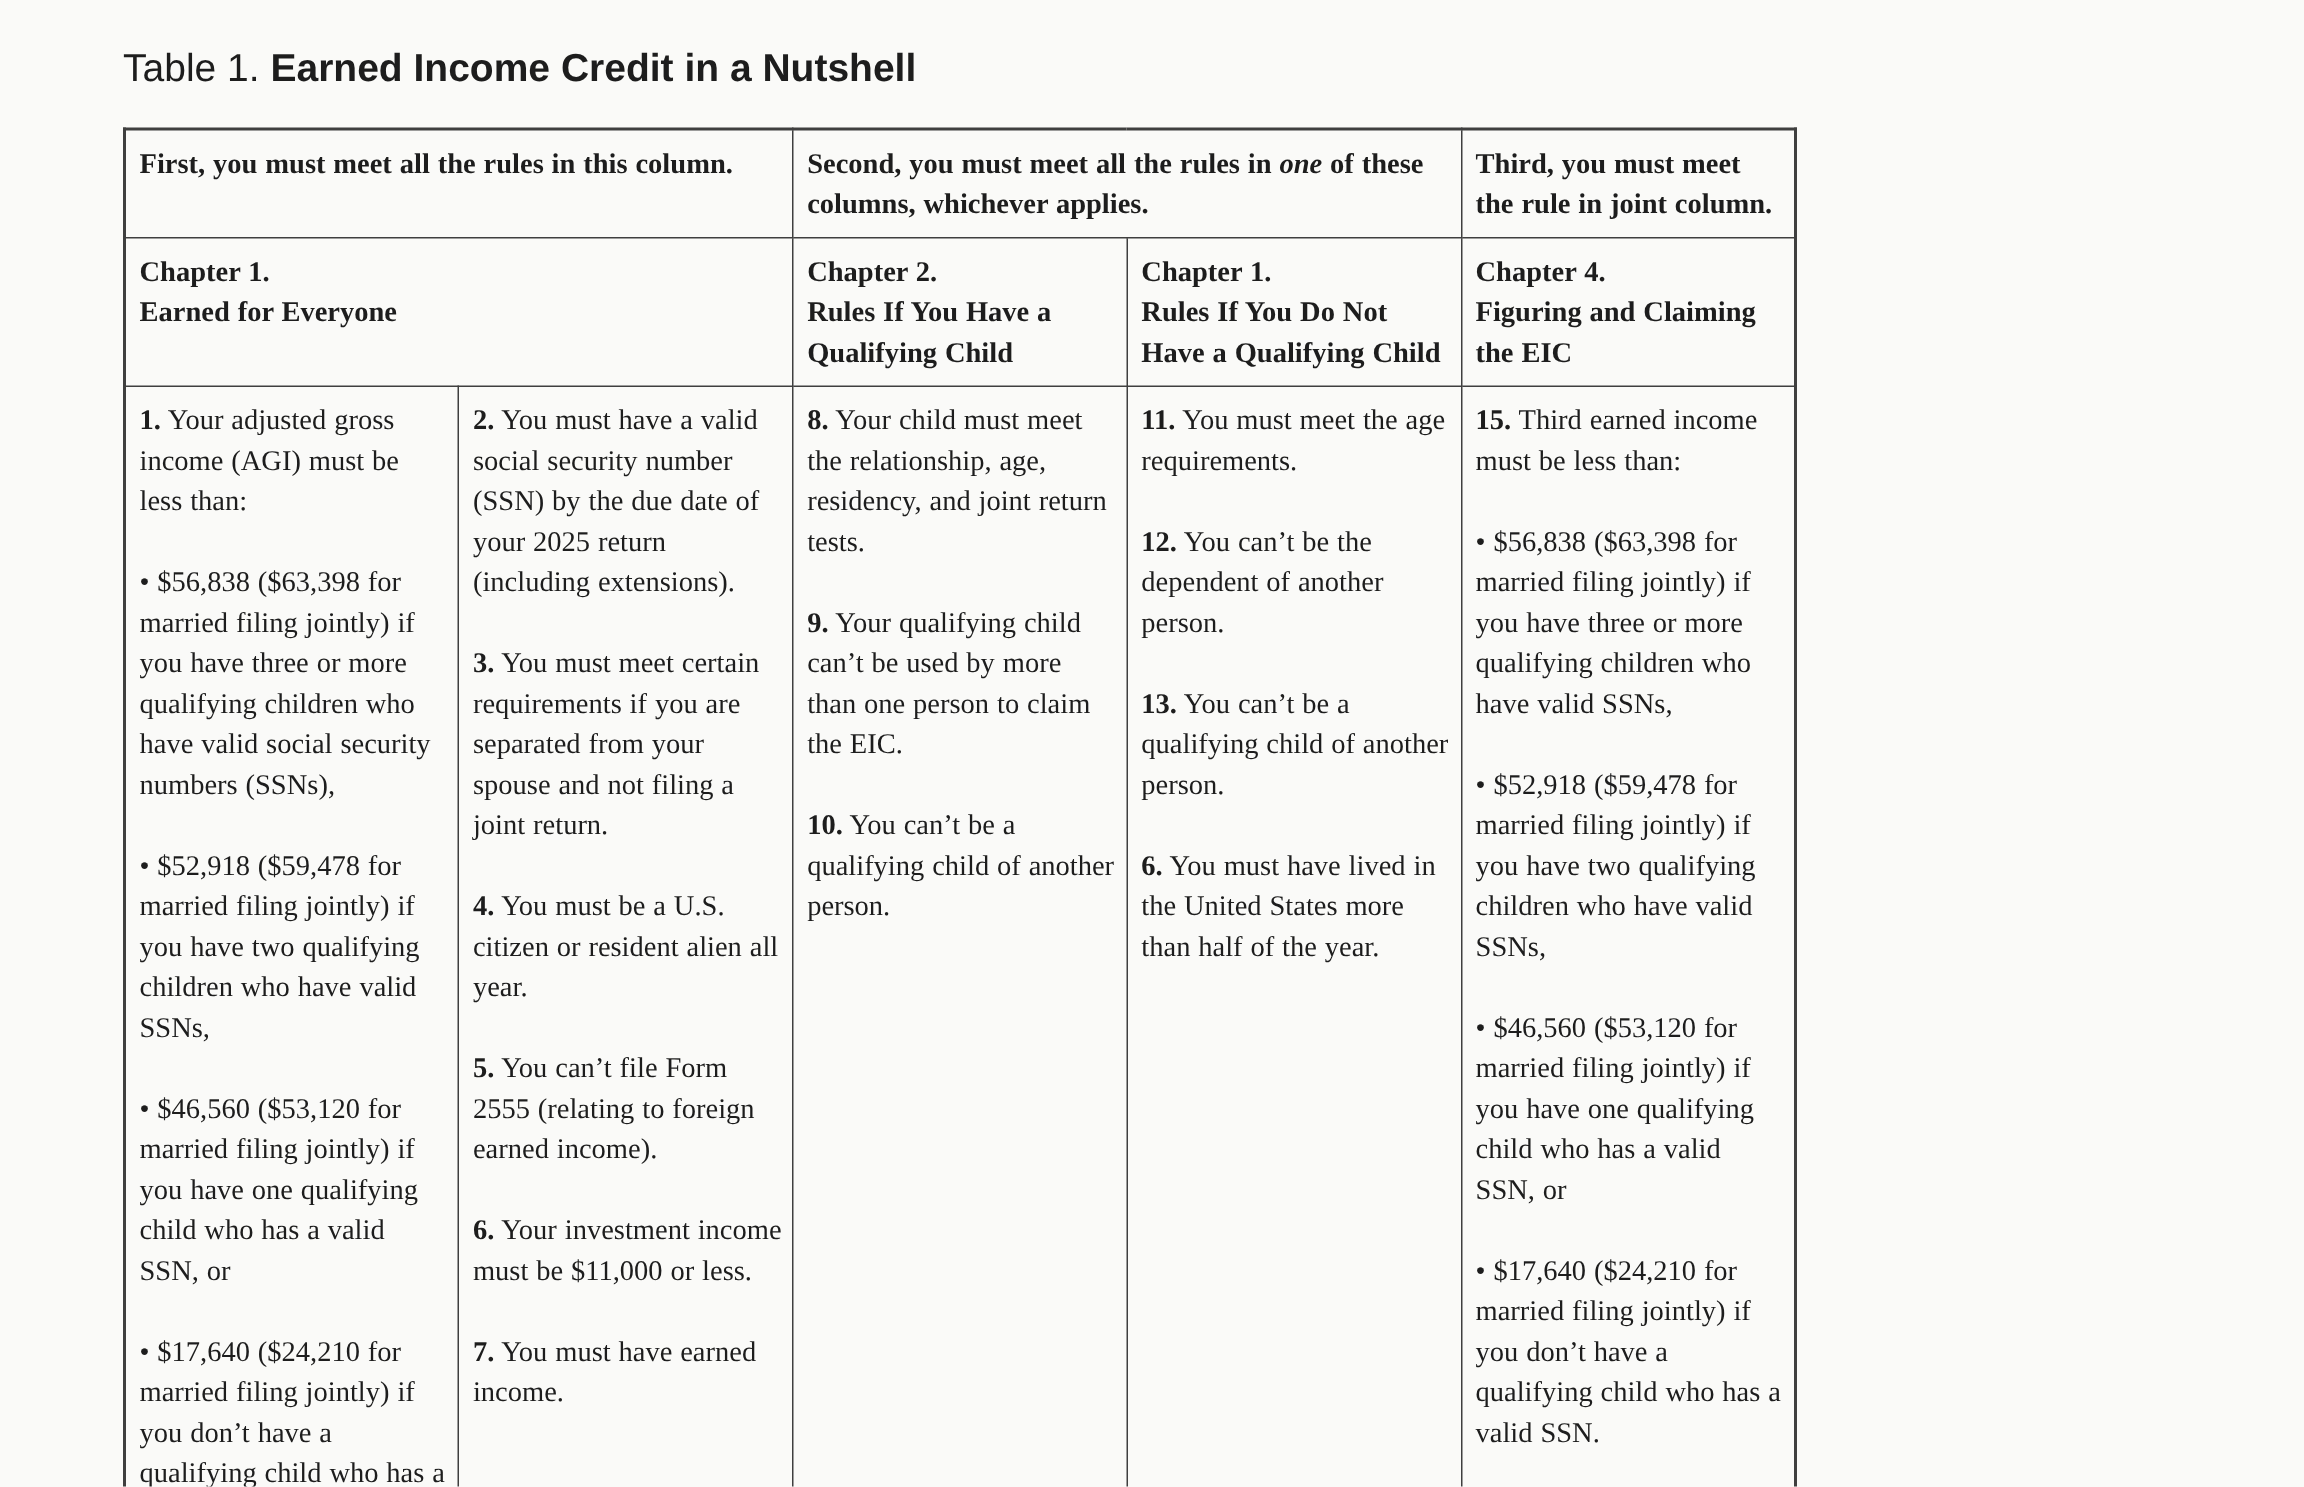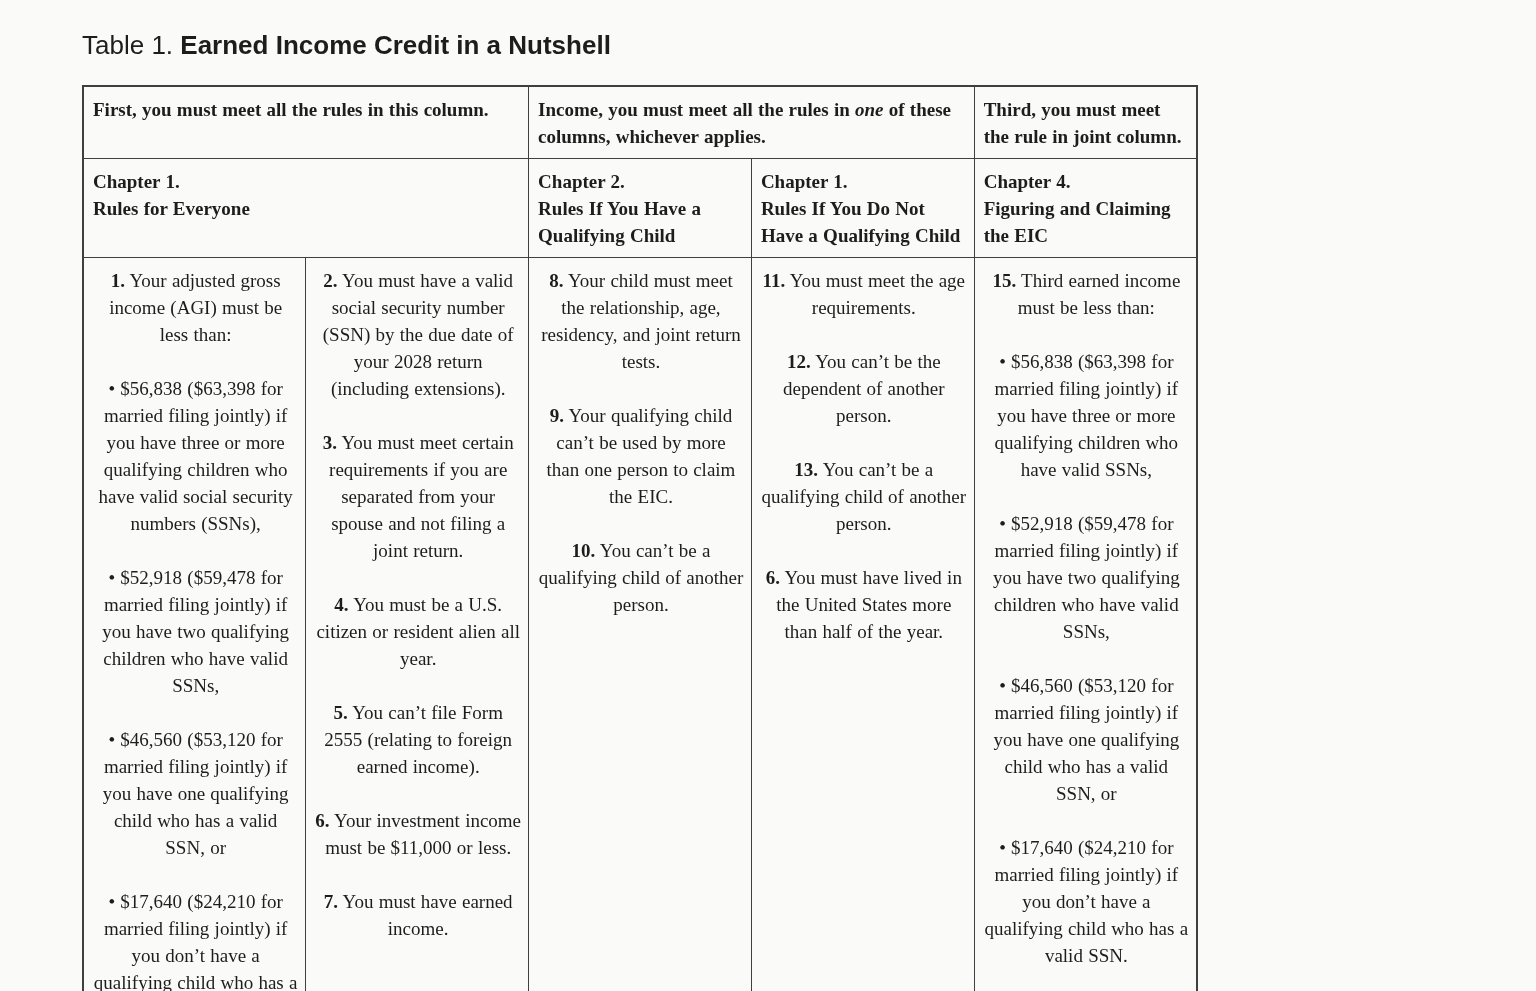--- a/index.html
+++ b/index.html
@@ -54,21 +54,20 @@
     display: block;
   }
   .em-one {
     font-style: italic;
   }
   tr.body-row td {
     height: 728px;
   }
   .block {
     margin: 0 0 27px 0;
-    text-align: center;
   }
   .block:last-child {
     margin-bottom: 0;
   }
   .block.rule .marker {
     font-weight: 700;
   }
   .block.bullet .marker {
     font-weight: 400;
   }
@@ -85,28 +84,28 @@
       <col style="width:20%">
         <col style="width:20%">
         <col style="width:20%">
         <col style="width:20%">
         <col style="width:20%">
     </colgroup>
 
     <tbody>
         <tr class="top-header-row">
       <td colspan="2"><span>First, you must meet all the rules in this column.</span></td>
-      <td colspan="2"><span>Income, you must meet all the rules in </span><span class="em-one">one</span><span> of these columns, whichever applies.</span></td>
+      <td colspan="2"><span>Second, you must meet all the rules in </span><span class="em-one">one</span><span> of these columns, whichever applies.</span></td>
       <td><span>Third, you must meet the rule in joint column.</span></td>
     </tr>
 
     <tr class="chapter-row">
       <td colspan="2">
         <span class="ch-line">Chapter 1.</span>
-        <span class="ch-line">Rules for Everyone</span>
+        <span class="ch-line">Earned for Everyone</span>
       </td>
       <td>
         <span class="ch-line">Chapter 2.</span>
         <span class="ch-line">Rules If You Have a Qualifying Child</span>
       </td>
       <td>
         <span class="ch-line">Chapter 1.</span>
         <span class="ch-line">Rules If You Do Not Have a Qualifying Child</span>
       </td>
       <td>
@@ -117,21 +116,21 @@
 
     <tr class="body-row">
       <td>
             <p class="block rule"><span class="marker">1.</span> <span class="btext">Your adjusted gross income (AGI) must be less than:</span></p>
             <p class="block bullet"><span class="marker">•</span> <span class="btext">$56,838 ($63,398 for married filing jointly) if you have three or more qualifying children who have valid social security numbers (SSNs),</span></p>
             <p class="block bullet"><span class="marker">•</span> <span class="btext">$52,918 ($59,478 for married filing jointly) if you have two qualifying children who have valid SSNs,</span></p>
             <p class="block bullet"><span class="marker">•</span> <span class="btext">$46,560 ($53,120 for married filing jointly) if you have one qualifying child who has a valid SSN, or</span></p>
             <p class="block bullet"><span class="marker">•</span> <span class="btext">$17,640 ($24,210 for married filing jointly) if you don’t have a qualifying child who has a valid SSN.</span></p>
           </td>
       <td>
-            <p class="block rule"><span class="marker">2.</span> <span class="btext">You must have a valid social security number (SSN) by the due date of your 2028 return (including extensions).</span></p>
+            <p class="block rule"><span class="marker">2.</span> <span class="btext">You must have a valid social security number (SSN) by the due date of your 2025 return (including extensions).</span></p>
             <p class="block rule"><span class="marker">3.</span> <span class="btext">You must meet certain requirements if you are separated from your spouse and not filing a joint return.</span></p>
             <p class="block rule"><span class="marker">4.</span> <span class="btext">You must be a U.S. citizen or resident alien all year.</span></p>
             <p class="block rule"><span class="marker">5.</span> <span class="btext">You can’t file Form 2555 (relating to foreign earned income).</span></p>
             <p class="block rule"><span class="marker">6.</span> <span class="btext">Your investment income must be $11,000 or less.</span></p>
             <p class="block rule"><span class="marker">7.</span> <span class="btext">You must have earned income.</span></p>
           </td>
       <td>
             <p class="block rule"><span class="marker">8.</span> <span class="btext">Your child must meet the relationship, age, residency, and joint return tests.</span></p>
             <p class="block rule"><span class="marker">9.</span> <span class="btext">Your qualifying child can’t be used by more than one person to claim the EIC.</span></p>
             <p class="block rule"><span class="marker">10.</span> <span class="btext">You can’t be a qualifying child of another person.</span></p>

